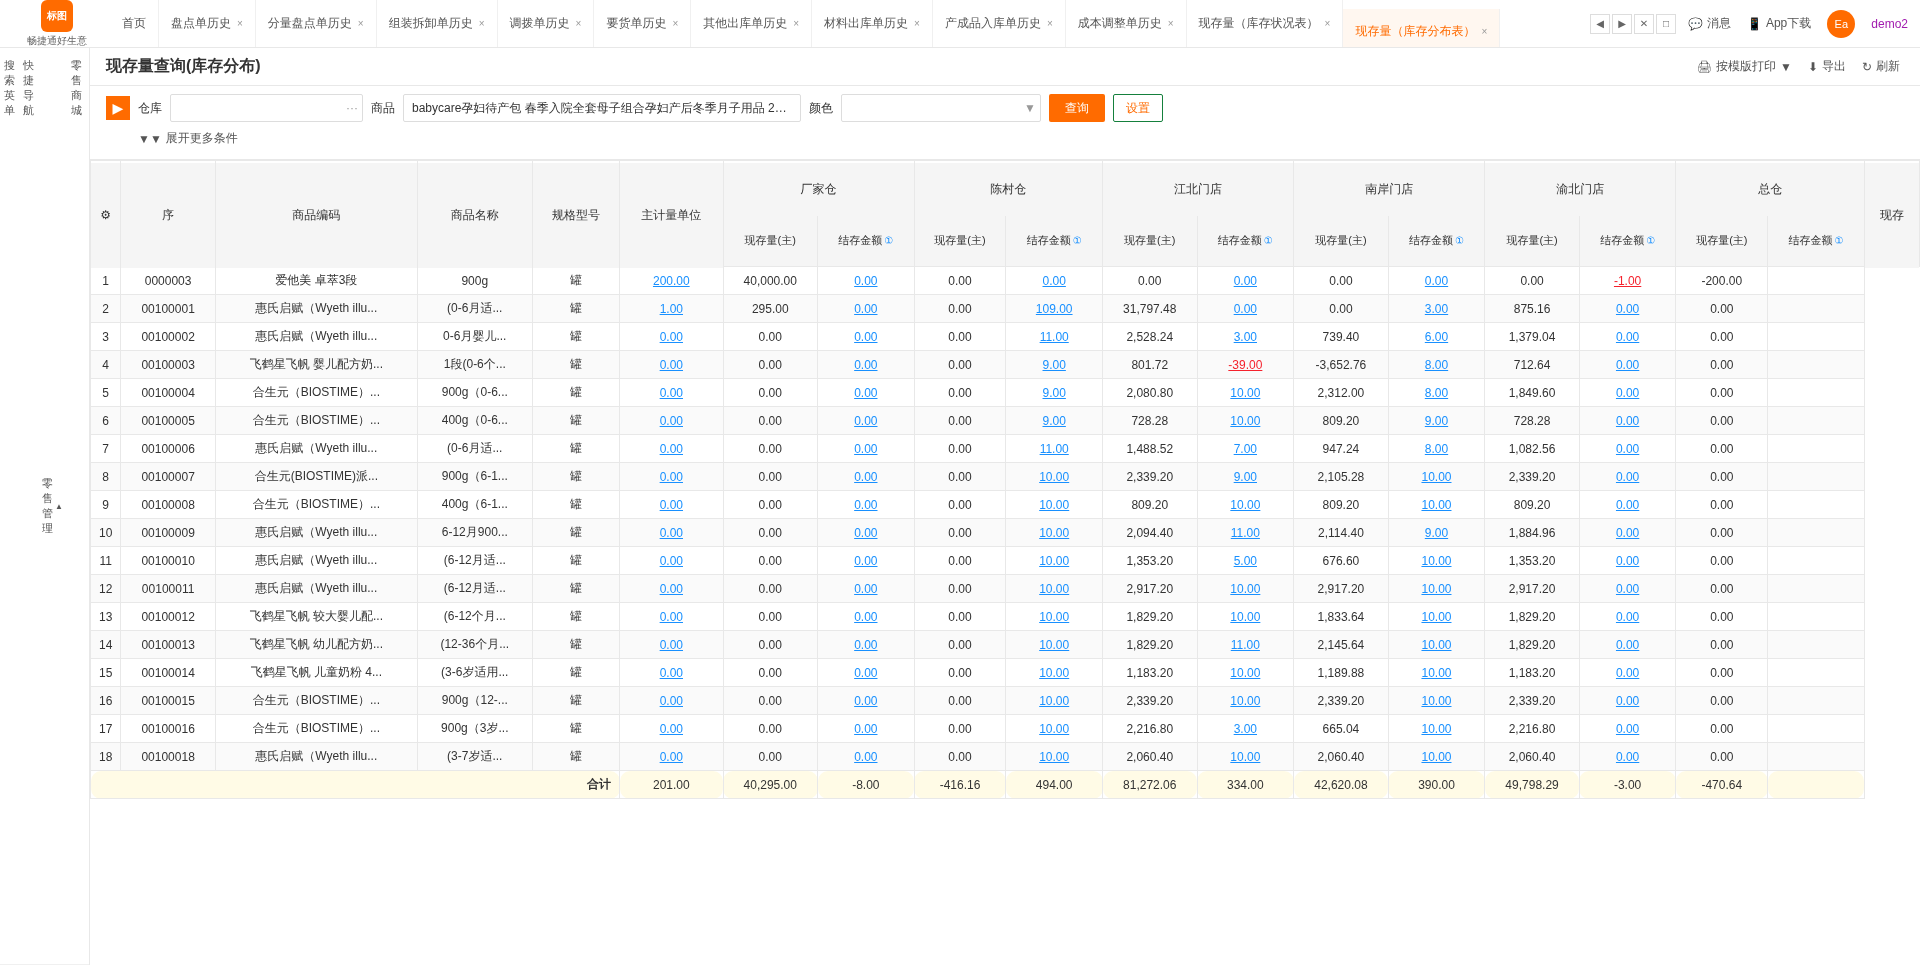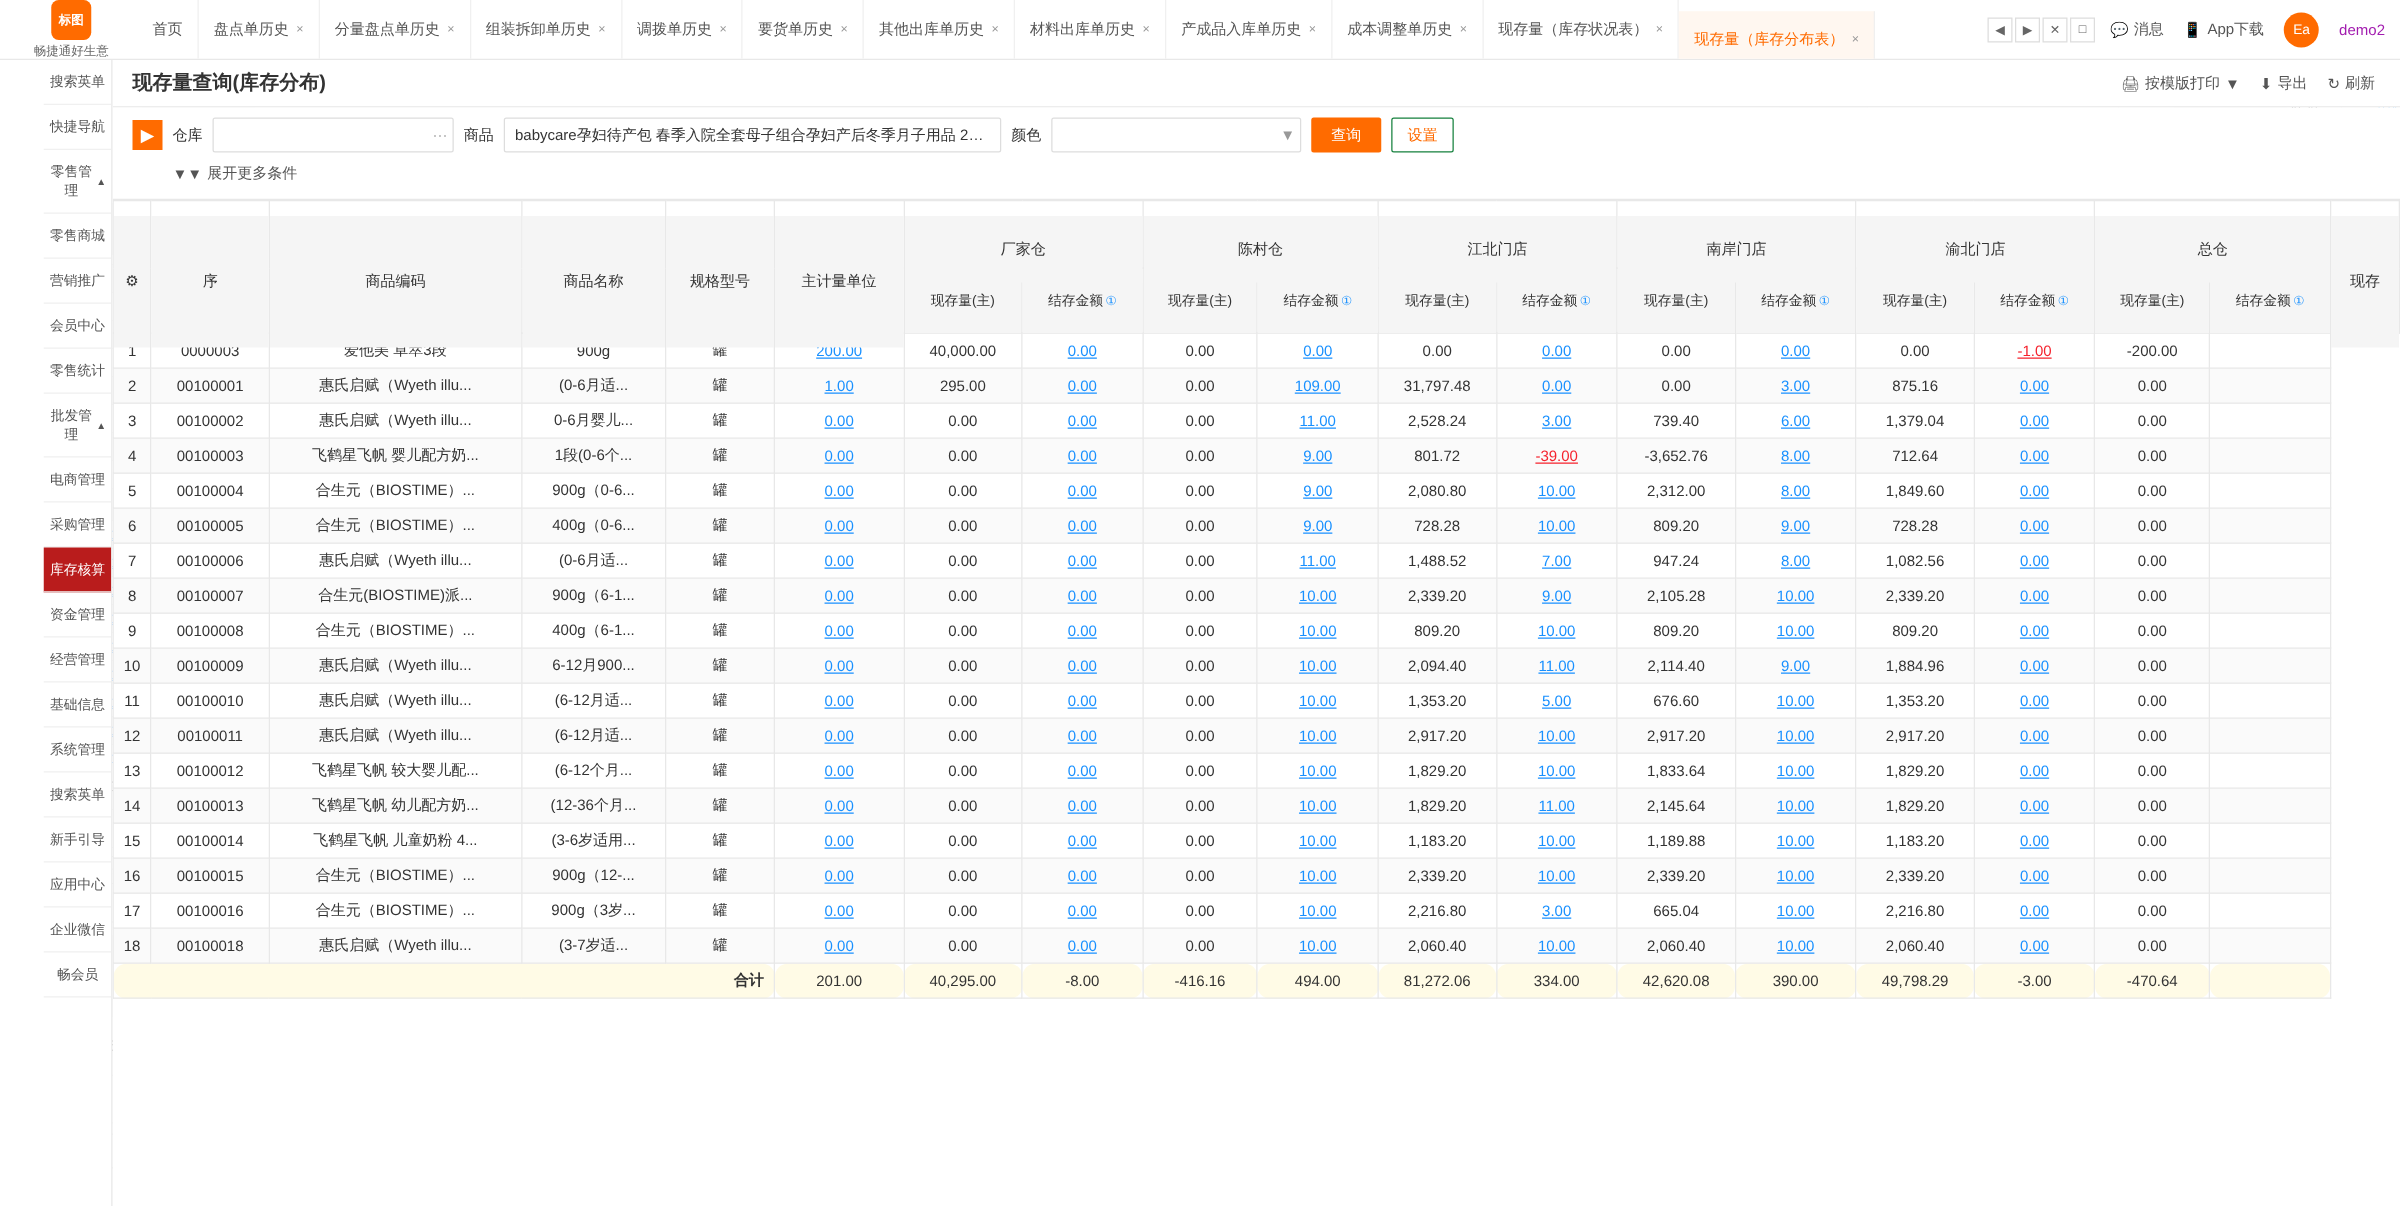--- a/index.html
+++ b/index.html
@@ -97,24 +97,22 @@
     .user-name { font-size: 12px; color: #a21caf; cursor: pointer; }
 
     
     .sidebar {
       position: fixed;
       top: 48px; left: 0; bottom: 0;
       width: 90px;
       background: #fff;
       border-right: 1px solid #e8e8e8;
       display: flex;
-      flex-direction: column;
       overflow-y: auto;
       z-index: 90;
-      padding-left: 35px;
     }
     .sidebar-item {
       padding: 10px 4px;
       text-align: center;
       cursor: pointer;
       font-size: 11px;
       color: #555;
       border-bottom: 1px solid #f0f0f0;
     }
     .sidebar-item.active { background: #b91c1c; color: #fff; }
@@ -268,21 +266,21 @@
     }
     .data-table th {
       background: #f5f5f5;
       border: 1px solid #e8e8e8;
       padding: 18px 8px;
       text-align: center;
       white-space: nowrap;
       font-weight: 500;
       color: #333;
       position: sticky;
-      top: 12px;
+      top: 2px;
       z-index: 10;
     }
     .data-table td {
       border: 1px solid #e8e8e8;
       padding: 5px 8px;
       text-align: center;
       white-space: nowrap;
       color: #333;
     }
     .data-table tr.summary-row td {

